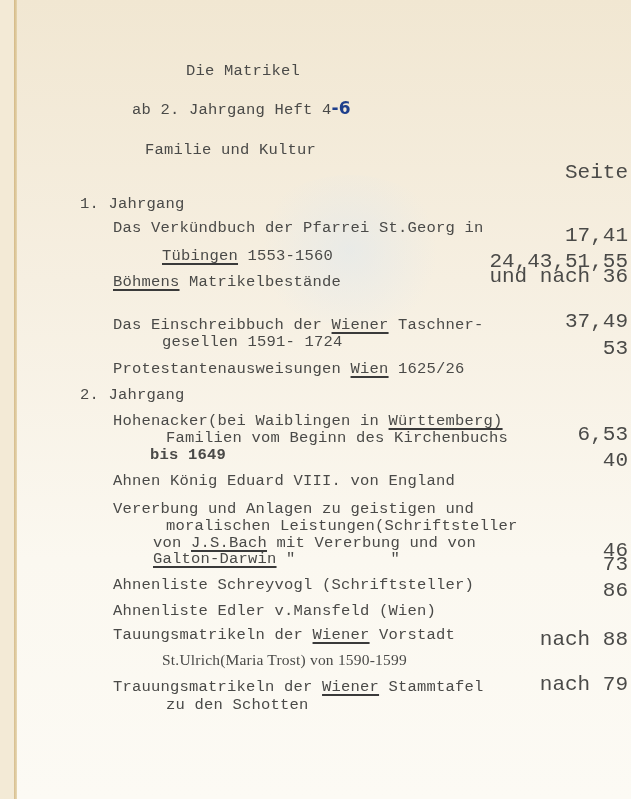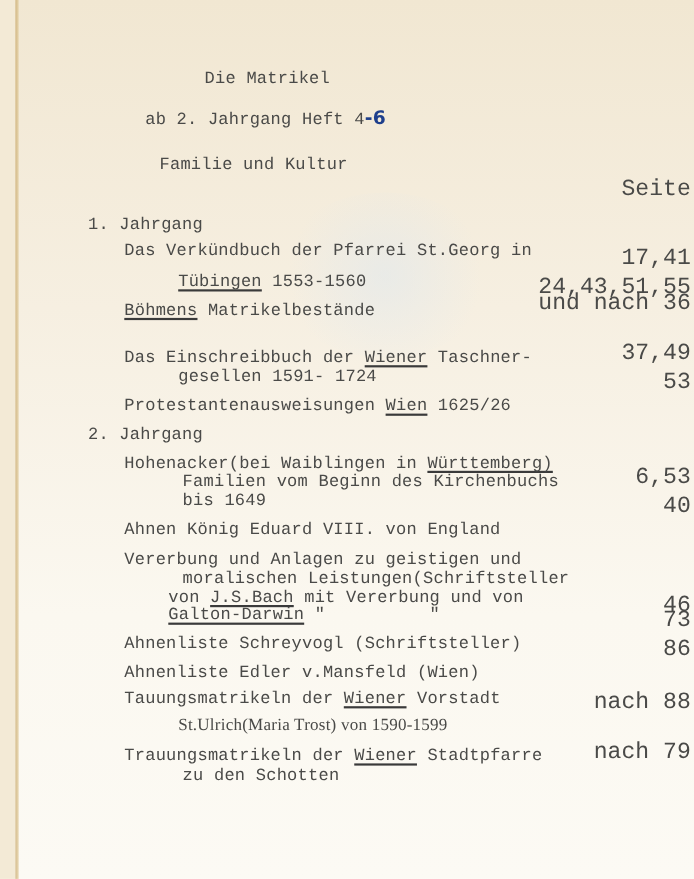--- a/index.html
+++ b/index.html
@@ -46,21 +46,21 @@
 <div class="t" style="left:162px;top:313px;">gesellen 1591- 1724</div>
 <div class="r" style="top:313px;">37,49</div>
 
 <div class="t" style="left:113px;top:340px;"><span>Protestantenausweisungen </span><span class="u">Wien</span><span> 1625/26</span></div>
 <div class="r" style="top:340px;">53</div>
 
 <div class="t" style="left:80px;top:366px;">2. Jahrgang</div>
 
 <div class="t" style="left:113px;top:392px;"><span>Hohenacker(bei Waiblingen in </span><span class="u">Württemberg)</span></div>
 <div class="t" style="left:166px;top:409px;">Familien vom Beginn des Kirchenbuchs</div>
-<div class="t" style="left:166px;top:426px;">bis 1649</div>
+<div class="t" style="left:150px;top:426px;font-weight:bold;">bis 1649</div>
 <div class="r" style="top:426px;">6,53</div>
 
 <div class="t" style="left:113px;top:452px;">Ahnen König Eduard VIII. von England</div>
 <div class="r" style="top:452px;">40</div>
 
 <div class="t" style="left:113px;top:480px;">Vererbung und Anlagen zu geistigen und</div>
 <div class="t" style="left:166px;top:497px;">moralischen Leistungen(Schriftsteller</div>
 <div class="t" style="left:153px;top:514px;"><span>von </span><span class="u">J.S.Bach</span><span> mit Vererbung und von</span></div>
 <div class="t" style="left:153px;top:530px;"><span class="u">Galton-Darwin</span><span> "          "</span></div>
 <div class="r" style="top:530px;margin-top:12px;">46</div>
@@ -68,15 +68,15 @@
 <div class="t" style="left:113px;top:556px;">Ahnenliste Schreyvogl (Schriftsteller)</div>
 <div class="r" style="top:556px;">73</div>
 
 <div class="t" style="left:113px;top:582px;">Ahnenliste Edler v.Mansfeld (Wien)</div>
 <div class="r" style="top:582px;text-align:right;">86</div>
 
 <div class="t" style="left:113px;top:606px;"><span>Tauungsmatrikeln der </span><span class="u">Wiener</span><span> Vorstadt</span></div>
 <div class="t" style="left:162px;top:631px;font-family:Liberation Serif, serif;">St.Ulrich(Maria Trost) von 1590-1599</div>
 <div class="r" style="top:631px;">nach 88</div>
 
-<div class="t" style="left:113px;top:658px;"><span>Trauungsmatrikeln der </span><span class="u">Wiener</span><span> Stadtpfarre</span></div>
+<div class="t" style="left:113px;top:658px;"><span>Trauungsmatrikeln der </span><span class="u">Wiener</span><span> Stammtafel</span></div>
 <div class="t" style="left:166px;top:676px;">zu den Schotten</div>
 <div class="r" style="top:676px;">nach 79</div>
 
 </body></html>

